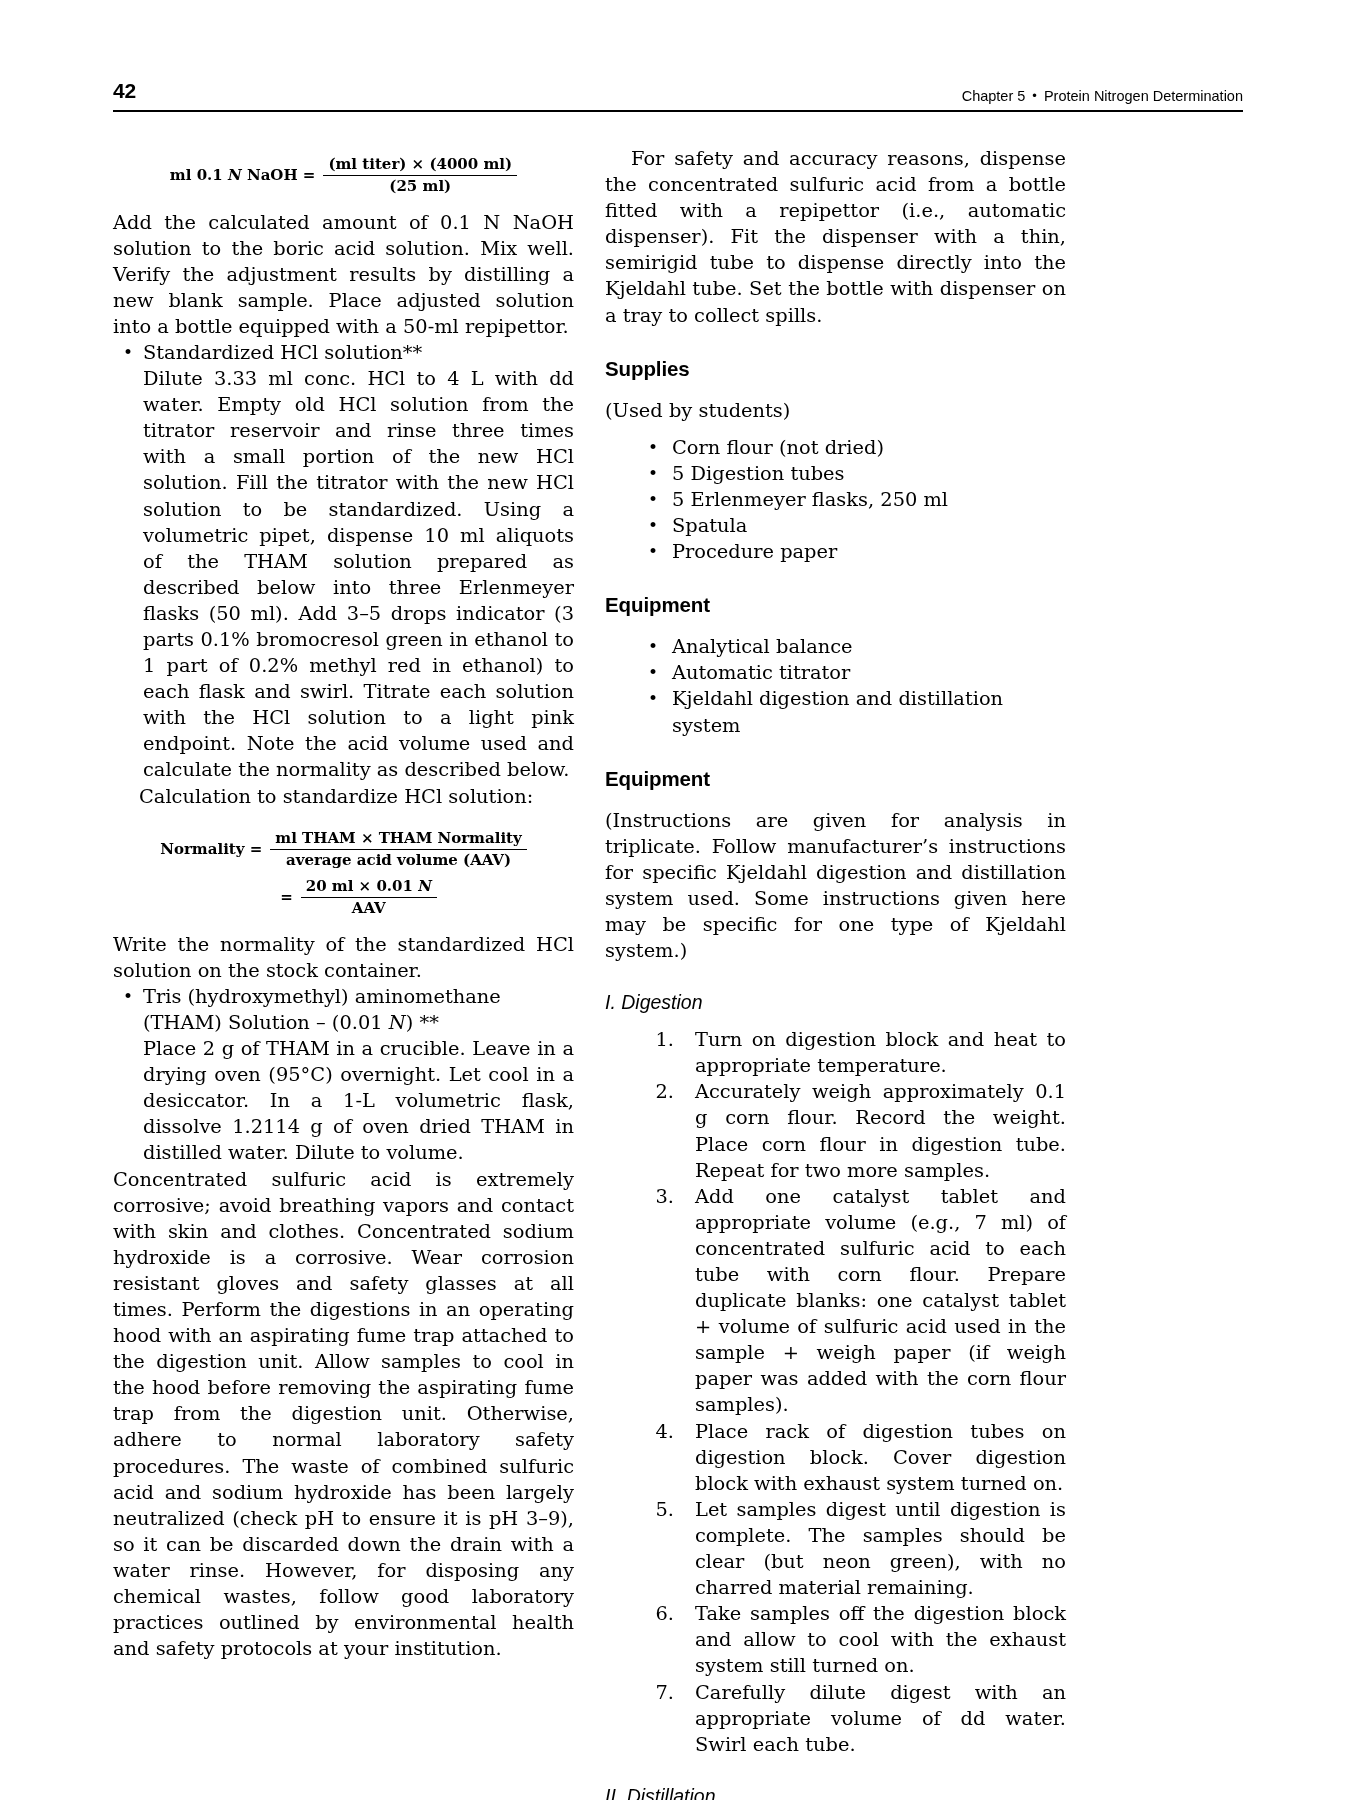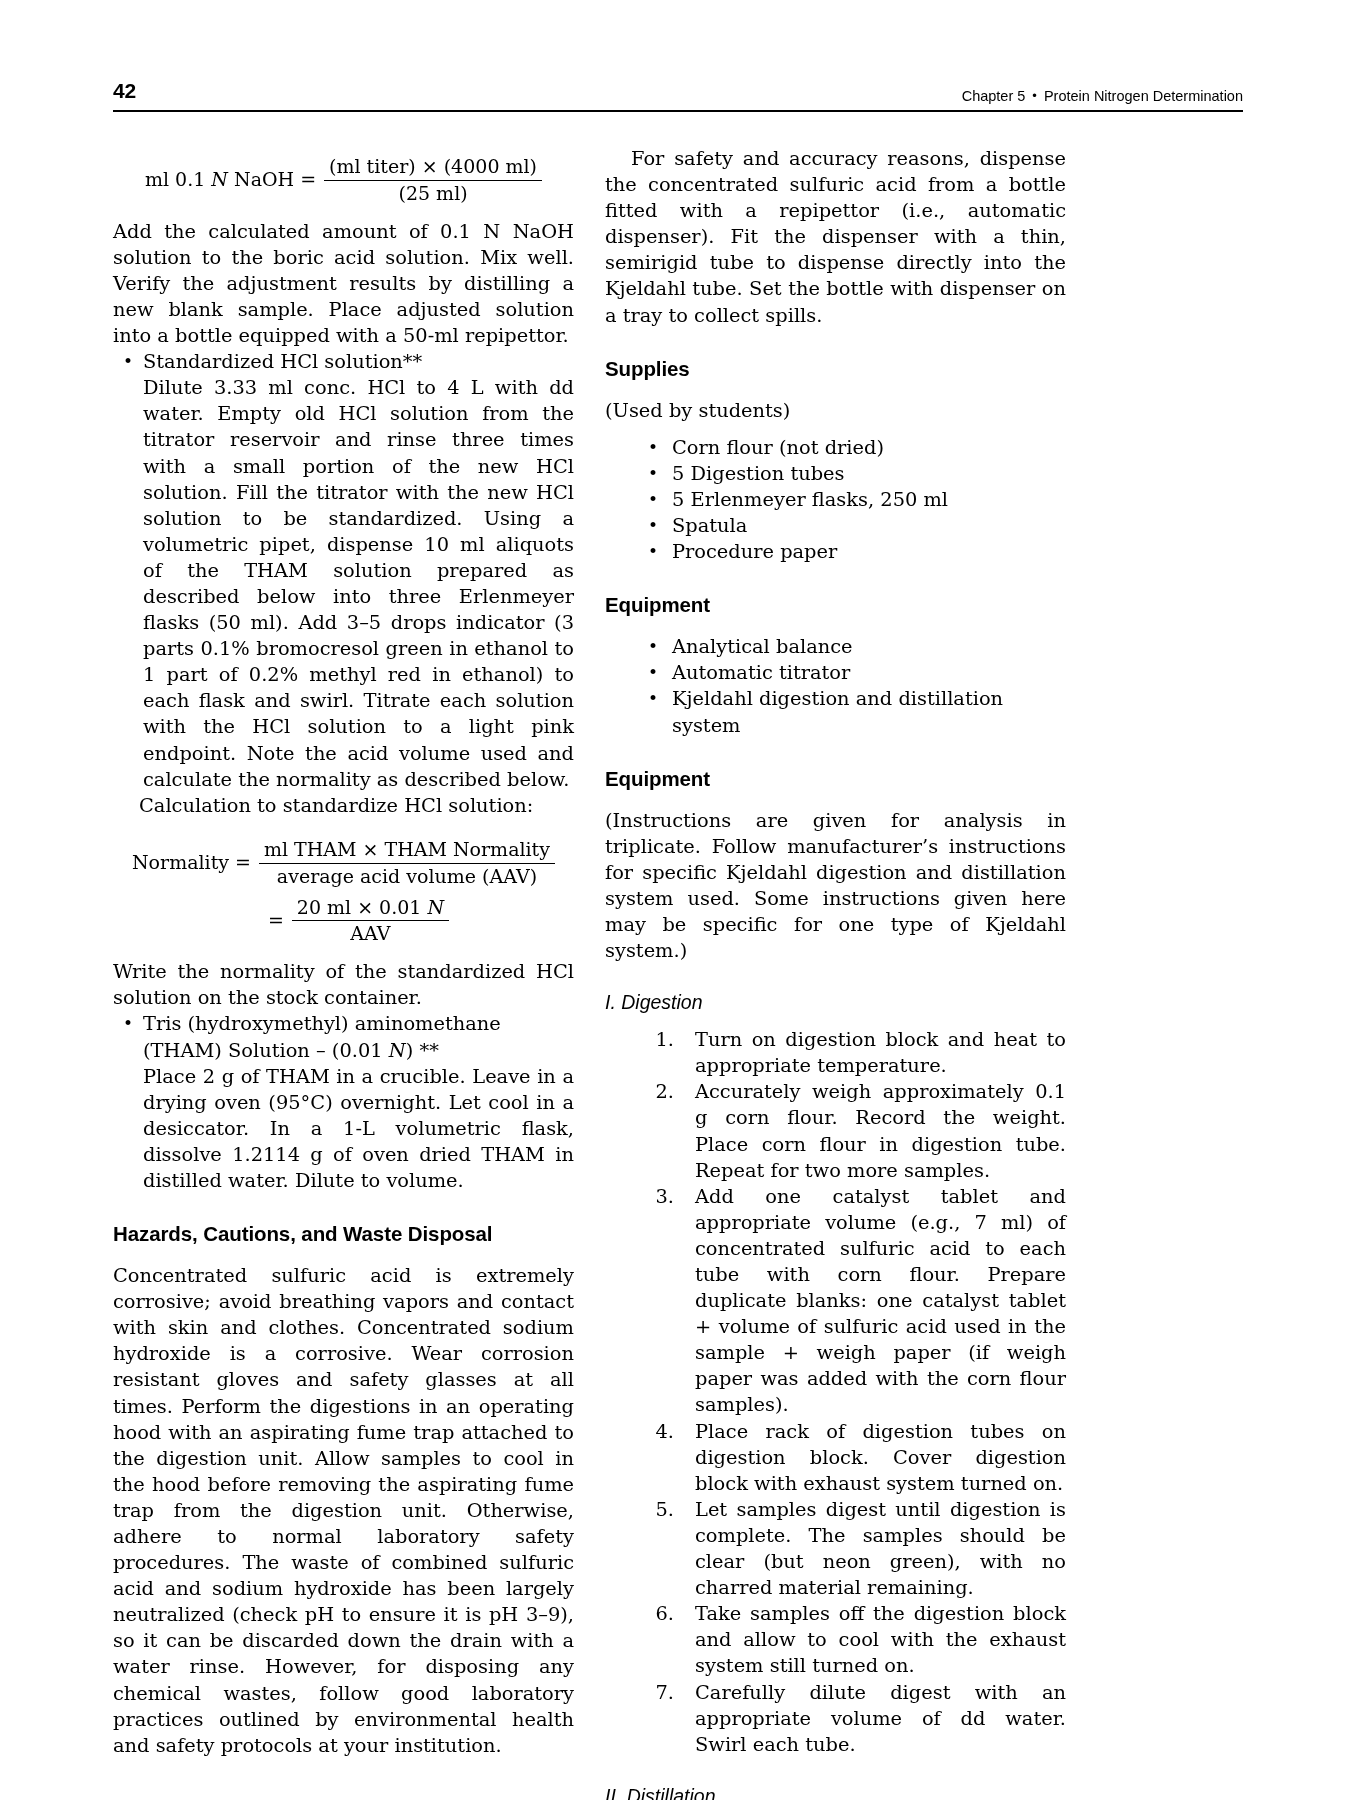--- a/index.html
+++ b/index.html
@@ -82,25 +82,26 @@
     line-height: 26.1px;
     text-align: justify;
     text-justify: inter-word;
     hyphens: manual;
     margin-bottom: 0;
   }
   .indent { text-indent: 26px; }
 
   
   .formula {
-    font-size: 19px;
+    font-size: 15px;
     line-height: 1.15;
     margin: 10px 0 14px 0;
     display: flex;
     justify-content: center;
+    font-weight: bold;
   }
   .eqrow {
     display: flex;
     align-items: center;
     justify-content: center;
   }
   .eqlhs { white-space: nowrap; padding-right: 8px; }
   .frac {
     display: inline-flex;
     flex-direction: column;
@@ -234,21 +235,20 @@
 
     <p class="body-p" style="margin-top:14px;">Write the normality of the standardized HCl solution on the stock container.</p>
 
     <ul class="bul">
       <li>
         <span><span>Tris (hydroxymethyl) aminomethane (THAM) Solution – (0.01 </span><span class="ital">N</span><span>) **</span></span>
         <span class="cont">Place 2 g of THAM in a crucible. Leave in a drying oven (95°C) overnight. Let cool in a desiccator. In a 1-L volumetric flask, dissolve 1.2114 g of oven dried THAM in distilled water. Dilute to volume.</span>
       </li>
     </ul>
 
-    <h2 class="h-a">Hazards, Cautions, and Waste Disposal</h2>
     <p class="body-p">Concentrated sulfuric acid is extremely corrosive; avoid breathing vapors and contact with skin and clothes. Concentrated sodium hydroxide is a corrosive. Wear corrosion resistant gloves and safety glasses at all times. Perform the digestions in an operating hood with an aspirating fume trap attached to the digestion unit. Allow samples to cool in the hood before removing the aspirating fume trap from the digestion unit. Otherwise, adhere to normal laboratory safety procedures. The waste of combined sulfuric acid and sodium hydroxide has been largely neutralized (check pH to ensure it is pH 3–9), so it can be discarded down the drain with a water rinse. However, for disposing any chemical wastes, follow good laboratory practices outlined by environmental health and safety protocols at your institution.</p>
 
   </div>
 
   <div class="col col-right">
 
     <p class="body-p indent">For safety and accuracy reasons, dispense the concentrated sulfuric acid from a bottle fitted with a repipettor (i.e., automatic dispenser). Fit the dispenser with a thin, semirigid tube to dispense directly into the Kjeldahl tube. Set the bottle with dispenser on a tray to collect spills.</p>
 
     <h2 class="h-a">Supplies</h2>
     <p class="body-p">(Used by students)</p>

